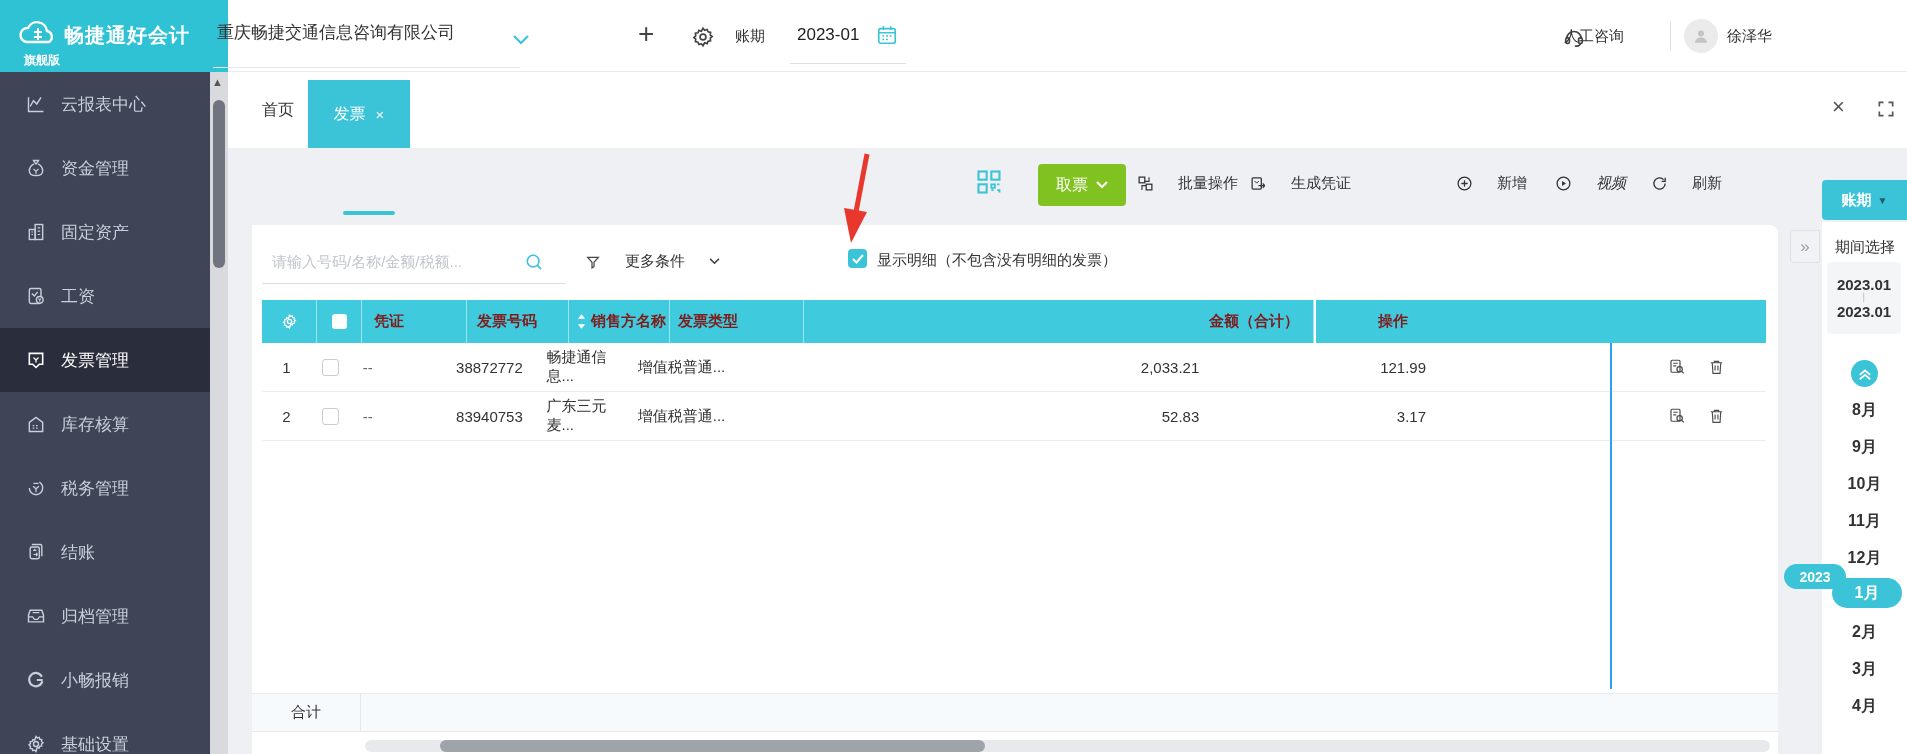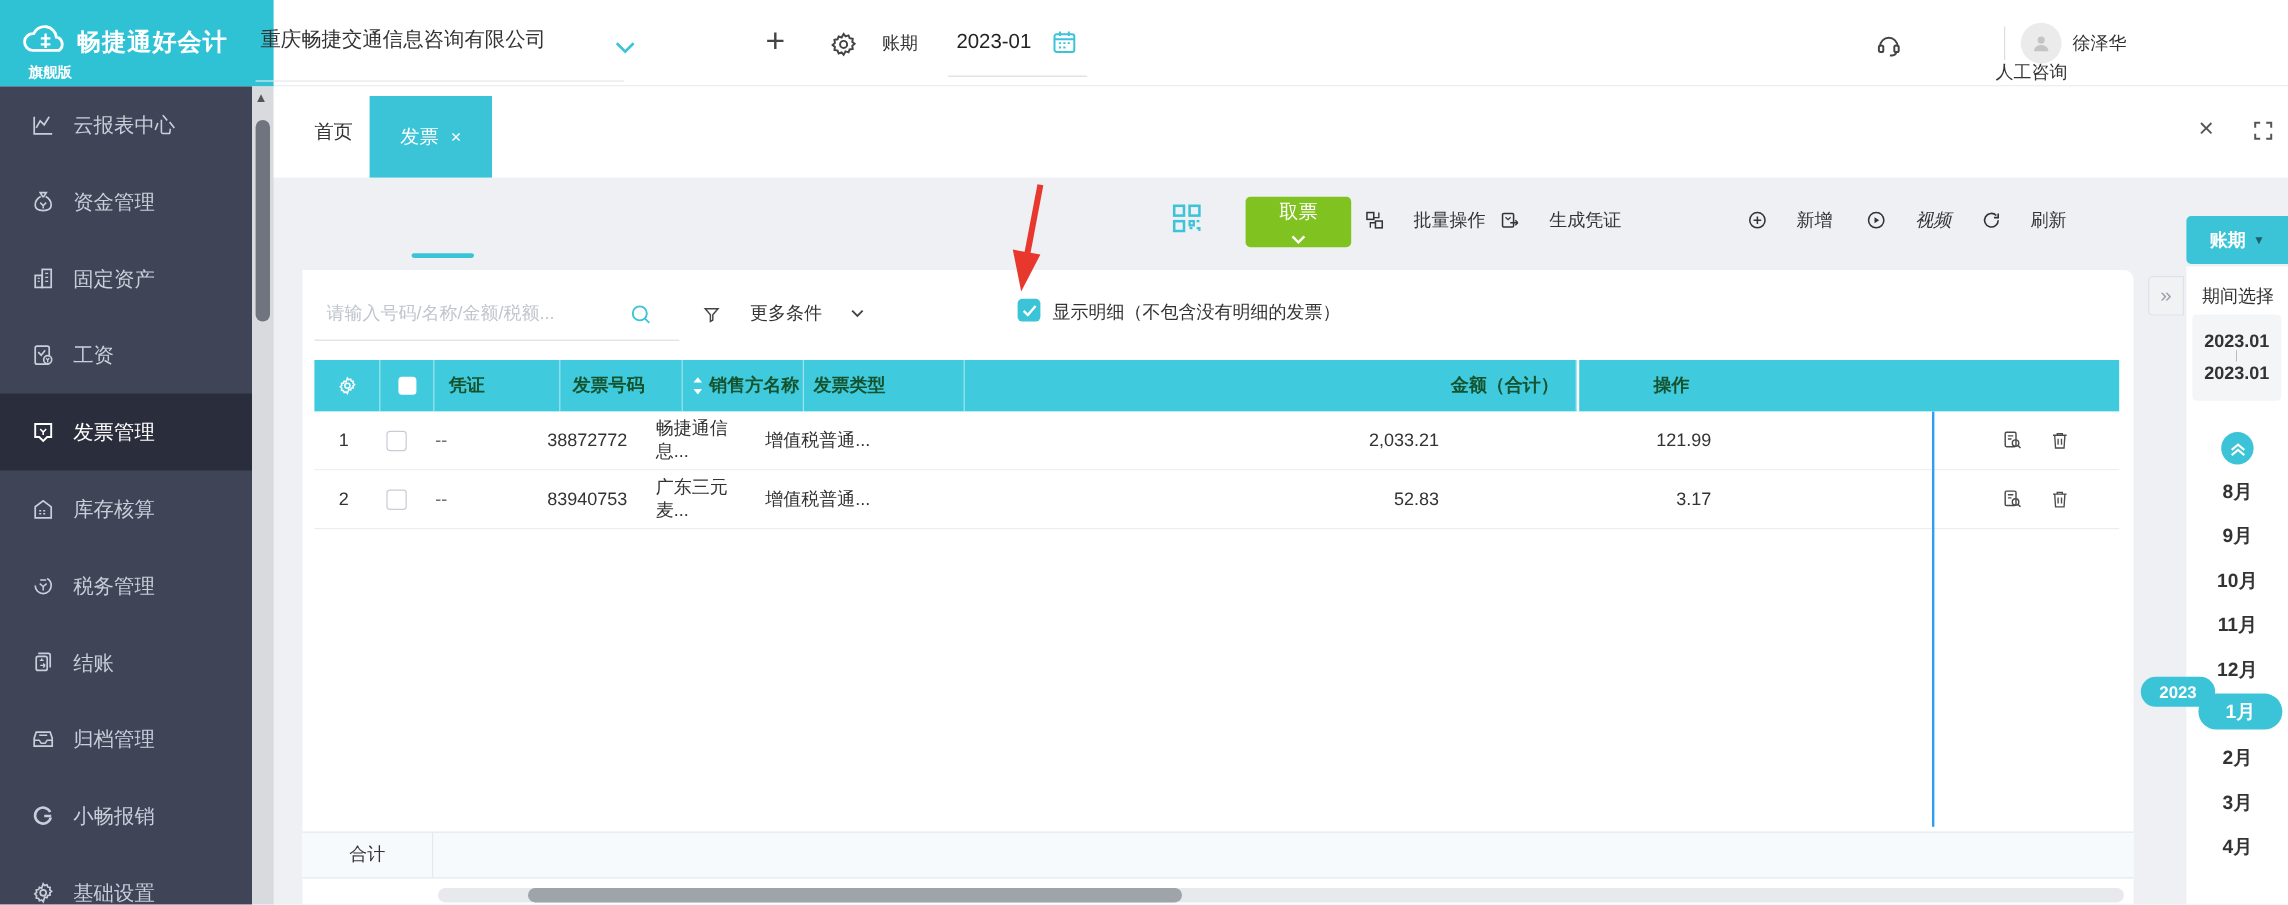--- a/index.html
+++ b/index.html
@@ -33,30 +33,30 @@
   .tabcard{left:252px;top:162px;width:241px;height:63px;background:#fff;border-radius:8px 8px 0 0;
            display:flex;align-items:center;gap:34px;padding-left:18px;}
   .itab{font-size:15px;font-weight:bold;color:#333;cursor:pointer;white-space:nowrap;}
   .itab.active{color:#2fb9ce;}
   .itab-underline{left:343px;top:211px;width:52px;height:4px;background:#3bc3d7;border-radius:2px;}
   .mainpanel{left:252px;top:225px;width:1526px;height:529px;background:#fff;border-radius:0 8px 0 0;}
   
   .toolbtn{display:flex;align-items:center;gap:24px;font-size:15px;color:#333;cursor:pointer;}
   .greenbtn{left:1038px;top:164px;width:88px;height:42px;background:#80c220;color:#fff;border:none;
             border-radius:4px;font-size:16px;display:flex;align-items:center;justify-content:center;
-            gap:8px;cursor:pointer;font-family:inherit;flex-direction:column;}
+            gap:8px;cursor:pointer;font-family:inherit;}
   
   .searchwrap{left:262px;top:240px;width:304px;height:44px;border-bottom:1px solid #dcdfe6;}
   .searchinput{border:none;outline:none;width:250px;font-size:15px;color:#333;background:transparent;
                font-family:inherit;}
   .searchinput::placeholder{color:#c0c4cc;}
   .checkbox{width:19px;height:19px;background:#3bc3d7;border-radius:4px;display:flex;
             align-items:center;justify-content:center;}
   
-  .thead{left:262px;top:300px;width:1504px;height:43px;display:flex;background:#40cadd;color:#14532d;
+  .thead{left:262px;top:300px;width:1504px;height:43px;display:flex;background:#40cadd;color:#7f1d1d;
          font-size:15px;font-weight:bold;}
   .thead>div{display:flex;align-items:center;border-right:1px solid rgba(255,255,255,.5);height:43px;}
   .trow{width:1504px;height:48px;display:flex;font-size:15px;color:#333;
         border-bottom:1px solid #ecedf1;background:#fff;}
   .trow>div{display:flex;align-items:center;height:48px;}
   .w0{width:54px;justify-content:center;}
   .w1{width:44px;justify-content:center;}
   .w2{width:92px;padding-left:12px;}
   .w3{width:91px;padding-left:10px;}
   .w4{width:92px;padding-left:8px;}
@@ -144,21 +144,21 @@
     </svg>
   </span>
   <span class="abs ic" style="left:1563px;top:26px;">
     <svg width="22" height="22" viewBox="0 0 24 24" fill="none" stroke="#444" stroke-width="1.8">
       <path d="M4 14a8 8 0 0116 0"></path>
         <rect x="3" y="13" width="4" height="6" rx="1.5"></rect>
       <rect x="17" y="13" width="4" height="6" rx="1.5"></rect>
         <path d="M19 19a4 4 0 01-4 3h-2"></path>
     </svg>
   </span>
-  <span class="abs toptxt" style="left:1663px;top:27px;margin-top:24px;">人工咨询</span>
+  <span class="abs toptxt" style="left:1564px;top:27px;">人工咨询</span>
   <div class="abs" style="left:1670px;top:22px;width:1px;height:28px;background:#ddd;"></div>
   <span class="abs ic" style="left:1684px;top:19px;width:34px;height:34px;border-radius:50%;background:#ebebeb;">
     <svg width="18" height="18" viewBox="0 0 24 24" fill="#c4c4c4">
         <circle cx="12" cy="8.5" r="4"></circle>
         <path d="M4 21c0-4.4 3.6-7 8-7s8 2.6 8 7z"></path>
       </svg>
   </span>
   <span class="abs toptxt" style="left:1727px;top:27px;">徐泽华</span>
 
   <div class="abs sidebar"></div>

